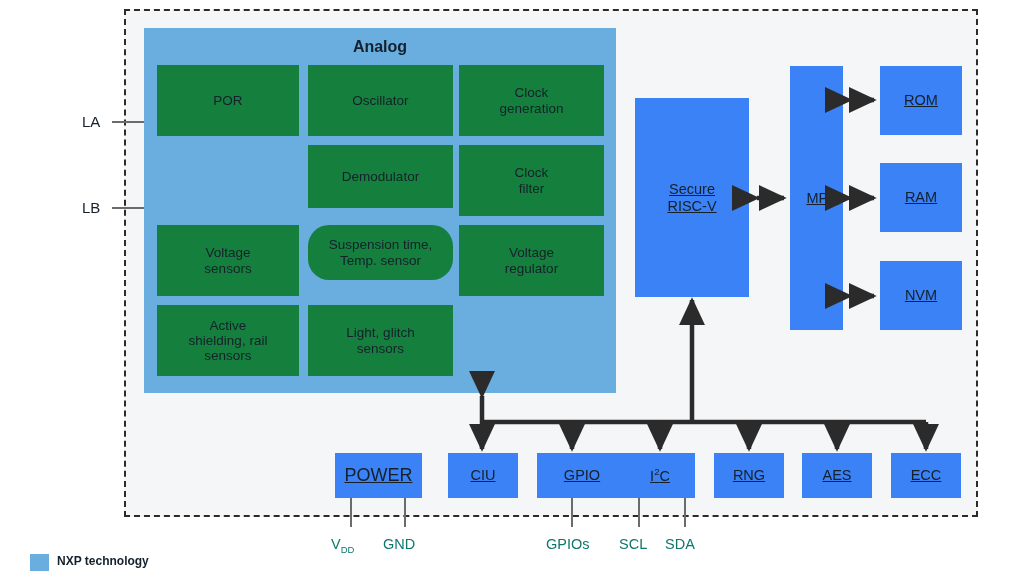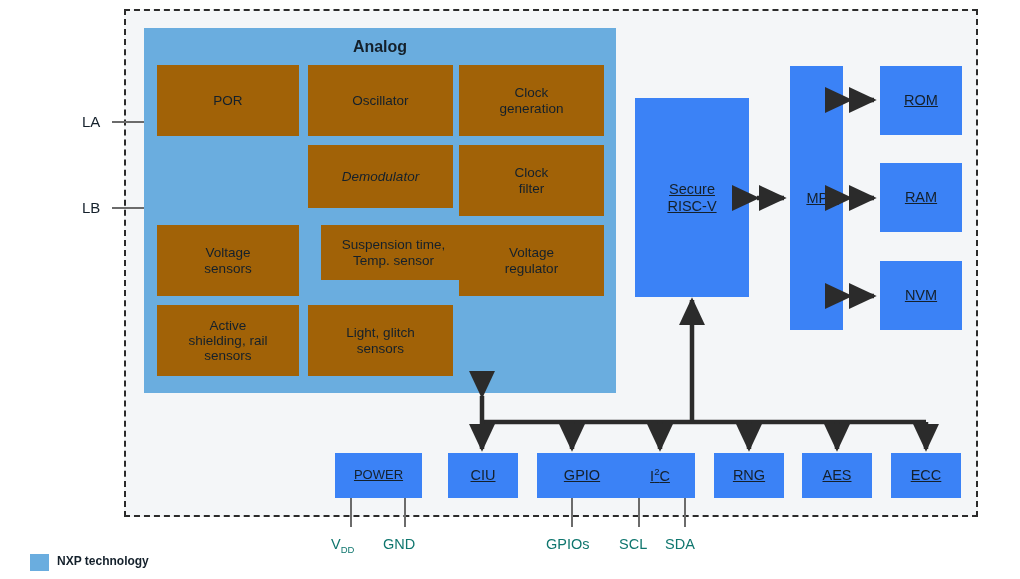--- a/index.html
+++ b/index.html
@@ -8,21 +8,21 @@
   #stage{position:absolute;left:0;top:0;width:1020px;height:579px;}
 
   
   .chip-border{position:absolute;left:124px;top:9px;width:854px;height:508px;
      border:2px dashed #2b2b2b;background:#f4f6f8;box-sizing:border-box;}
 
   
   .blk{position:absolute;box-sizing:border-box;display:flex;align-items:center;
        justify-content:center;text-align:center;line-height:1.12;}
   .blk-dark{background:#3b82f6;color:#14202b;text-decoration:underline;}
-  .blk-light{background:#a16207;color:#14202b;}
+  .blk-light{background:#15803d;color:#14202b;}
 
   .analog-group{position:absolute;left:144px;top:28px;width:472px;height:365px;background:#6aaddf;}
   .analog-title{position:absolute;left:144px;top:34px;width:472px;height:26px;
      display:flex;align-items:center;justify-content:center;font-weight:bold;font-size:16px;color:#14202b;}
 
   .cell{font-size:13.5px;}
 
   
   .hline{position:absolute;background:#2b2b2b;}
   .pin{position:absolute;background:#6b6b6b;width:2px;}
@@ -44,39 +44,39 @@
 
   <div class="chip-border"></div>
 
   <div class="analog-group"></div>
   <div class="analog-title">Analog</div>
 
   <div class="blk blk-light cell" style="left:157px;top:65px;width:142px;height:71px;">POR</div>
   <div class="blk blk-light cell" style="left:308px;top:65px;width:145px;height:71px;">Oscillator</div>
   <div class="blk blk-light cell" style="left:459px;top:65px;width:145px;height:71px;">Clock<br>generation</div>
 
-  <div class="blk blk-light cell" style="left:308px;top:145px;width:145px;height:63px;font-style:italic;">Demodulator</div>
+  <div class="blk blk-light cell" style="left:308px;top:145px;width:145px;height:63px;">Demodulator</div>
   <div class="blk blk-light cell" style="left:459px;top:145px;width:145px;height:71px;">Clock<br>filter</div>
 
   <div class="blk blk-light cell" style="left:157px;top:225px;width:142px;height:71px;">Voltage<br>sensors</div>
-  <div class="blk blk-light cell" style="left:321px;top:225px;width:145px;height:55px;">Suspension time,<br>Temp. sensor</div>
+  <div class="blk blk-light cell" style="left:308px;top:225px;width:145px;height:55px;border-radius:21px;">Suspension time,<br>Temp. sensor</div>
   <div class="blk blk-light cell" style="left:459px;top:225px;width:145px;height:71px;">Voltage<br>regulator</div>
 
   <div class="blk blk-light cell" style="left:157px;top:305px;width:142px;height:71px;">Active<br>shielding, rail<br>sensors</div>
   <div class="blk blk-light cell" style="left:308px;top:305px;width:145px;height:71px;">Light, glitch<br>sensors</div>
 
   <div class="blk blk-dark" style="left:635px;top:98px;width:114px;height:199px;font-size:14.5px;">Secure<br>RISC-V</div>
 
   <div class="blk blk-dark" style="left:790px;top:66px;width:53px;height:264px;font-size:14.5px;padding-left:12px;">MPU</div>
 
   <div class="blk blk-dark" style="left:880px;top:66px;width:82px;height:69px;font-size:14.5px;">ROM</div>
   <div class="blk blk-dark" style="left:880px;top:163px;width:82px;height:69px;font-size:14.5px;">RAM</div>
   <div class="blk blk-dark" style="left:880px;top:261px;width:82px;height:69px;font-size:14.5px;">NVM</div>
 
-  <div class="blk blk-dark" style="left:335px;top:453px;width:87px;height:45px;font-size:13px;">POWER</div>
+  <div class="blk blk-dark" style="left:335px;top:453px;width:87px;height:45px;font-size:18px;">POWER</div>
   <div class="blk blk-dark" style="left:448px;top:453px;width:70px;height:45px;font-size:14.5px;">CIU</div>
   <div class="blk blk-dark" style="left:537px;top:453px;width:90px;height:45px;font-size:14.5px;">GPIO</div>
   <div class="blk blk-dark" style="left:625px;top:453px;width:70px;height:45px;font-size:14.5px;">
       <span><span>I</span><sup style="font-size:9.5px;">2</sup><span>C</span></span>
     </div>
   <div class="blk blk-dark" style="left:714px;top:453px;width:70px;height:45px;font-size:14.5px;">RNG</div>
   <div class="blk blk-dark" style="left:802px;top:453px;width:70px;height:45px;font-size:14.5px;">AES</div>
   <div class="blk blk-dark" style="left:891px;top:453px;width:70px;height:45px;font-size:14.5px;">ECC</div>
 
   <div class="sidelabel" style="left:82px;top:113px;">LA</div>

